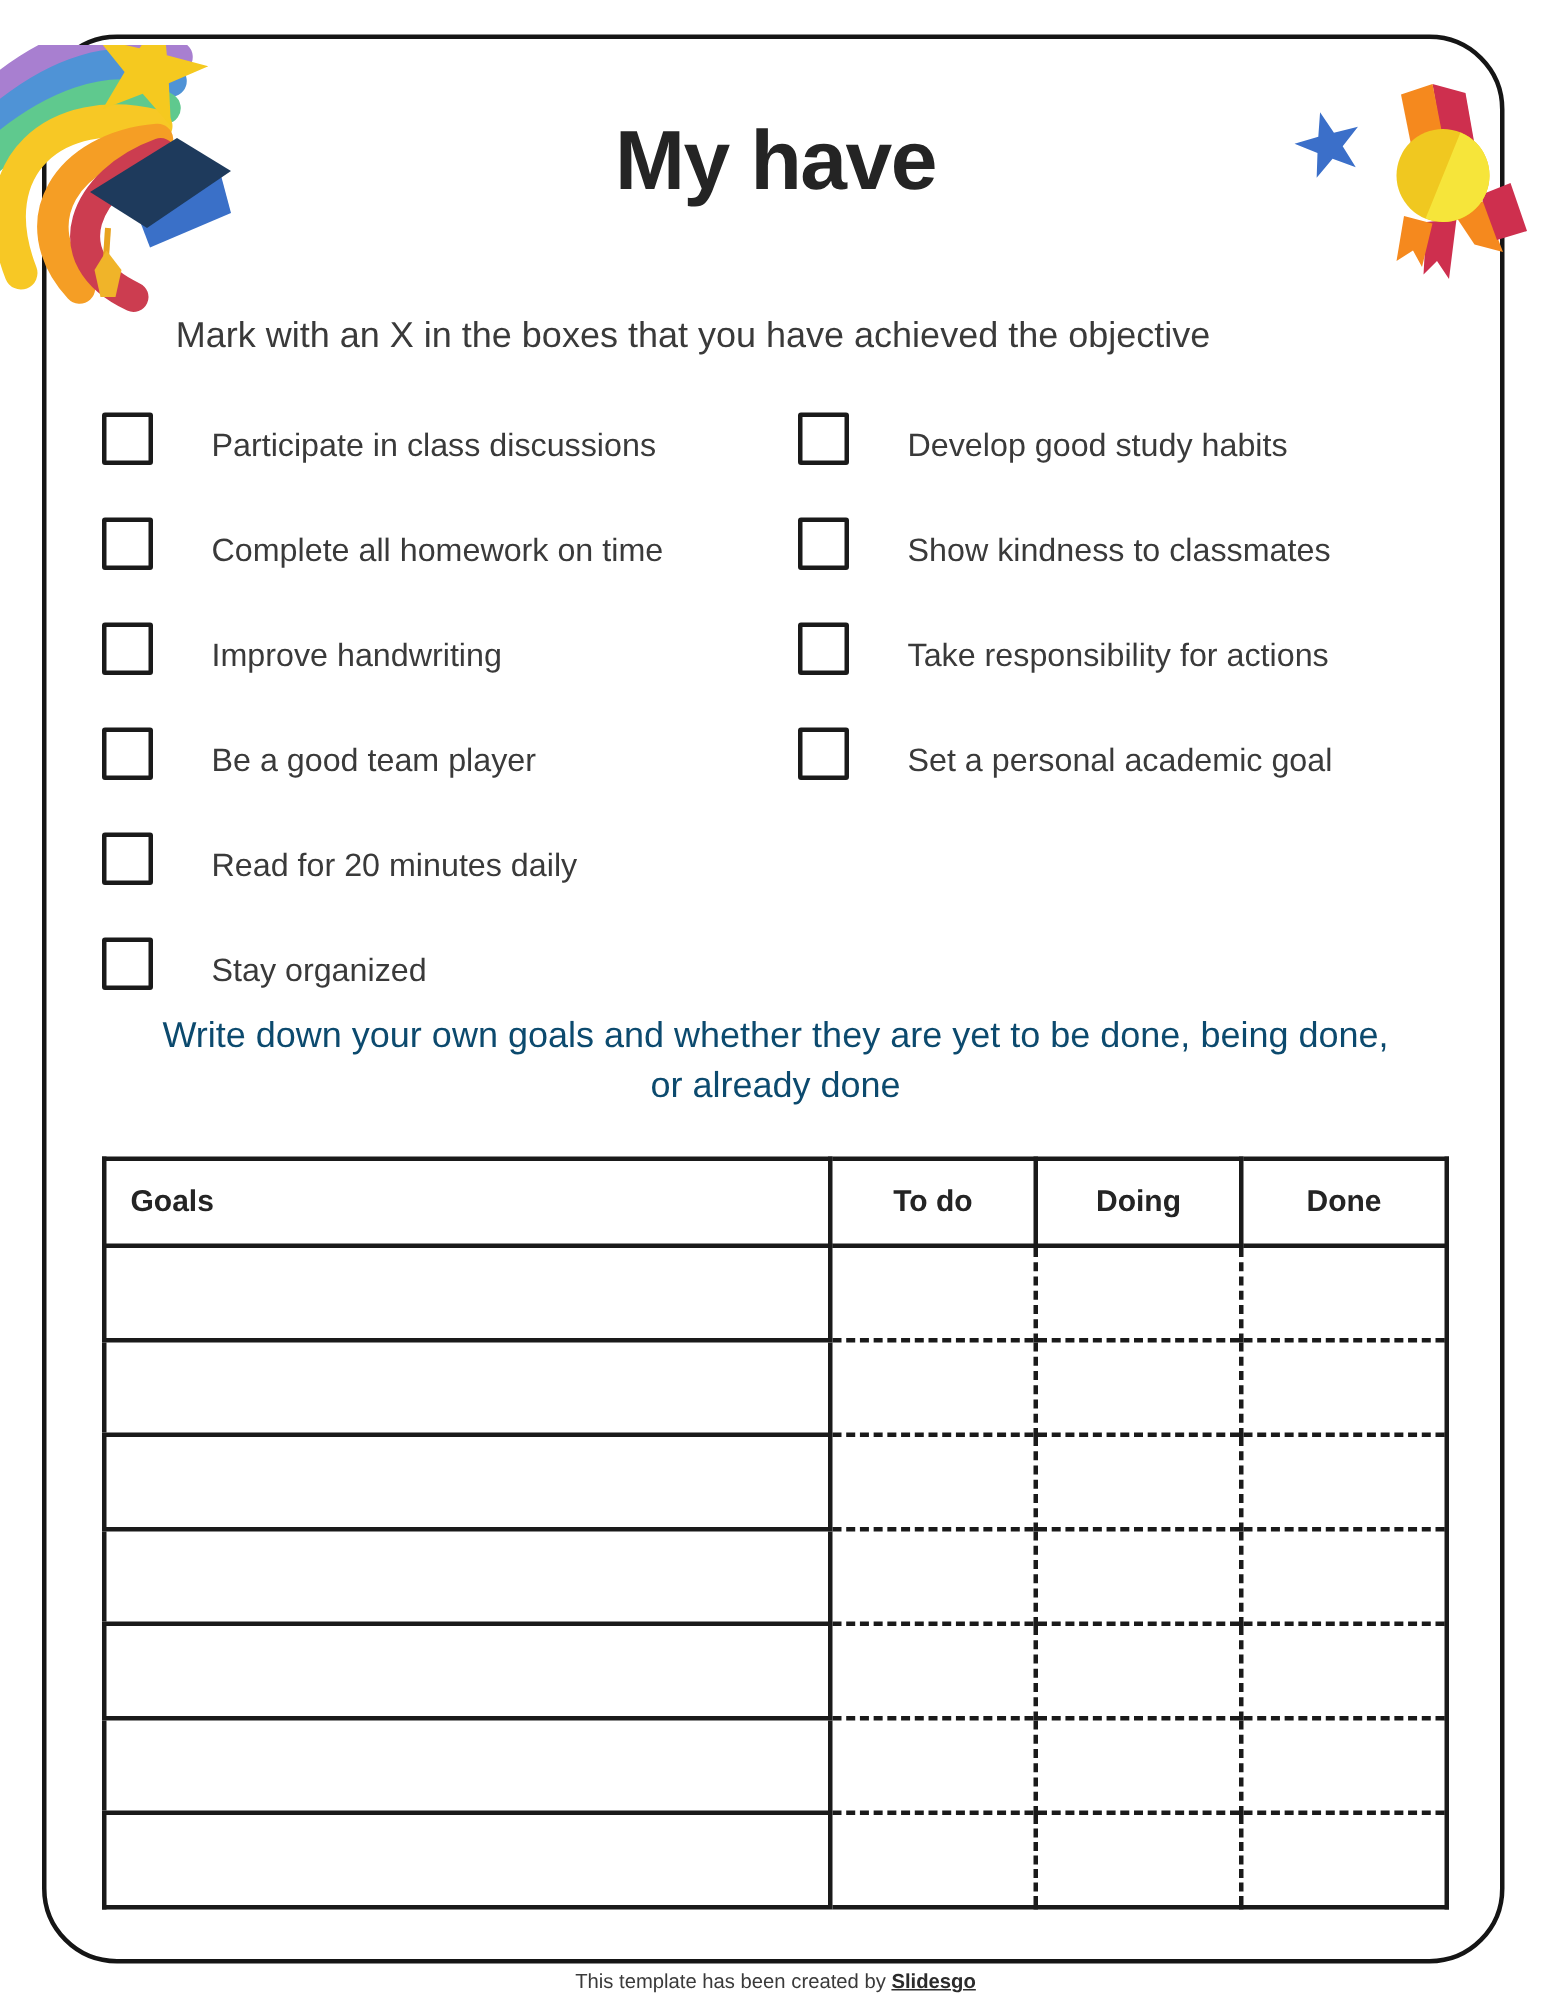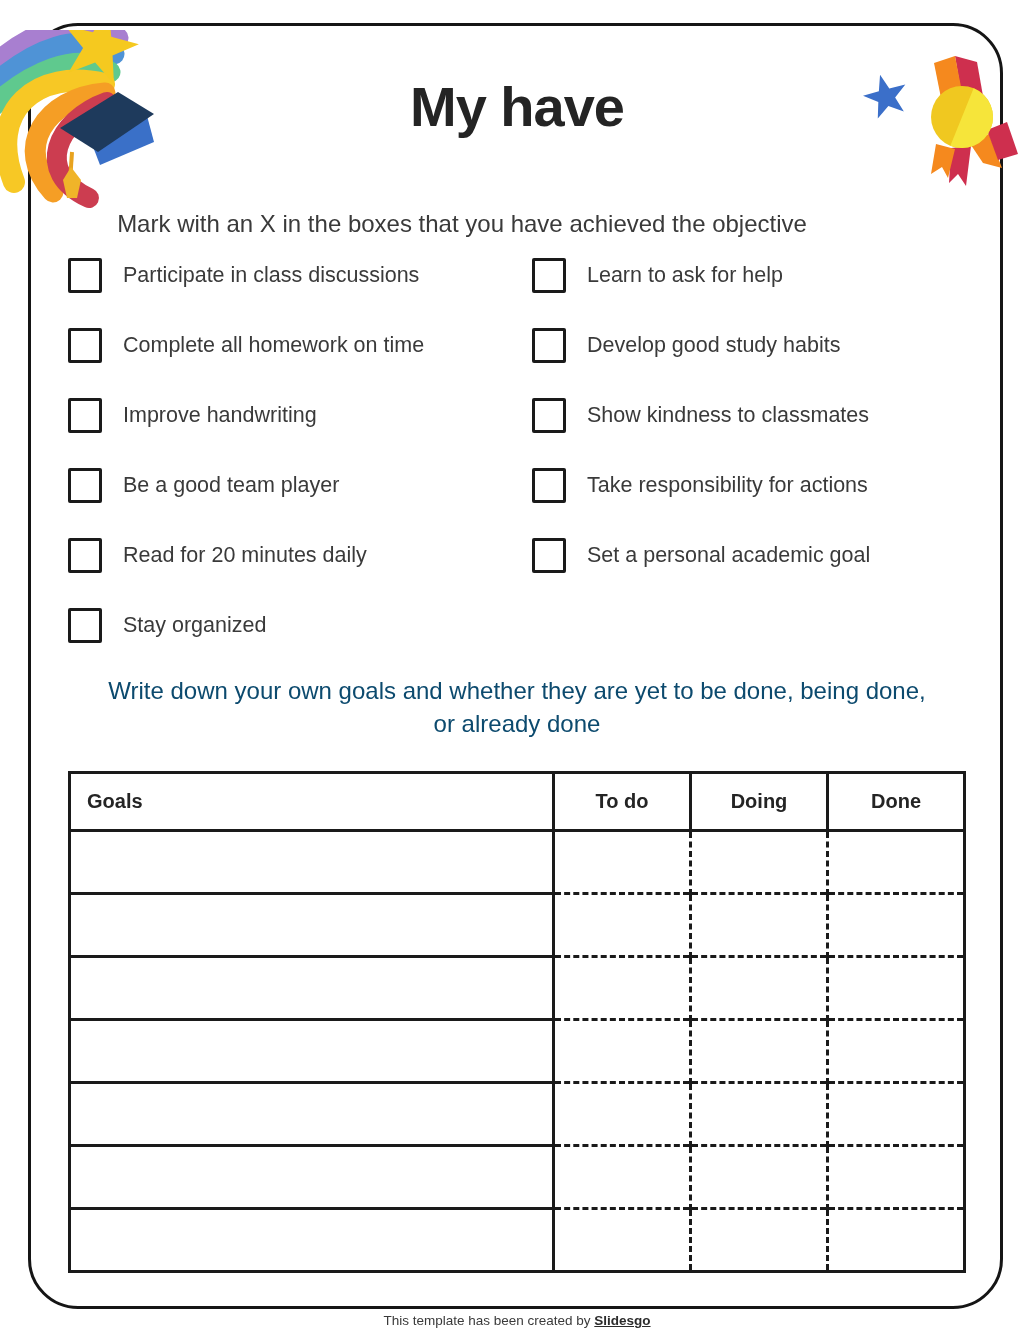--- a/index.html
+++ b/index.html
@@ -23,21 +23,21 @@
   }
   .subtitle{
     position:absolute;left:0;top:174px;width:924px;text-align:center;z-index:2;
     font-size:24px;color:#3a3a3a;margin-top:36px;
   }
   .checklist{
     position:absolute;left:68px;top:240px;width:898px;z-index:2;
     display:grid;grid-template-columns:464px 1fr;
   }
   .check-item{
-    display:flex;align-items:center;height:70px;
+    display:flex;align-items:flex-end;height:70px;gap:18px;
   }
   .checkbox{
     width:34px;height:35px;border:3px solid #1a1a1a;border-radius:2px;
     background:#ffffff;box-sizing:border-box;flex:0 0 auto;
   }
   .check-label{
     margin-left:21px;font-size:21.5px;color:#3a3a3a;white-space:nowrap;
   }
   .instruction{
     position:absolute;left:0;top:674px;width:1034px;text-align:center;z-index:2;
@@ -131,24 +131,20 @@
       <div class="check-item">
       <div class="checkbox"></div>
       <span class="check-label">Read for 20 minutes daily</span>
     </div>
       <div class="check-item">
       <div class="checkbox"></div>
       <span class="check-label">Stay organized</span>
     </div>
     </div>
   <div class="check-col">
-      <div class="check-item">
-      <div class="checkbox"></div>
-      <span class="check-label">Learn to ask for help</span>
-    </div>
       <div class="check-item">
       <div class="checkbox"></div>
       <span class="check-label">Develop good study habits</span>
     </div>
       <div class="check-item">
       <div class="checkbox"></div>
       <span class="check-label">Show kindness to classmates</span>
     </div>
       <div class="check-item">
       <div class="checkbox"></div>

